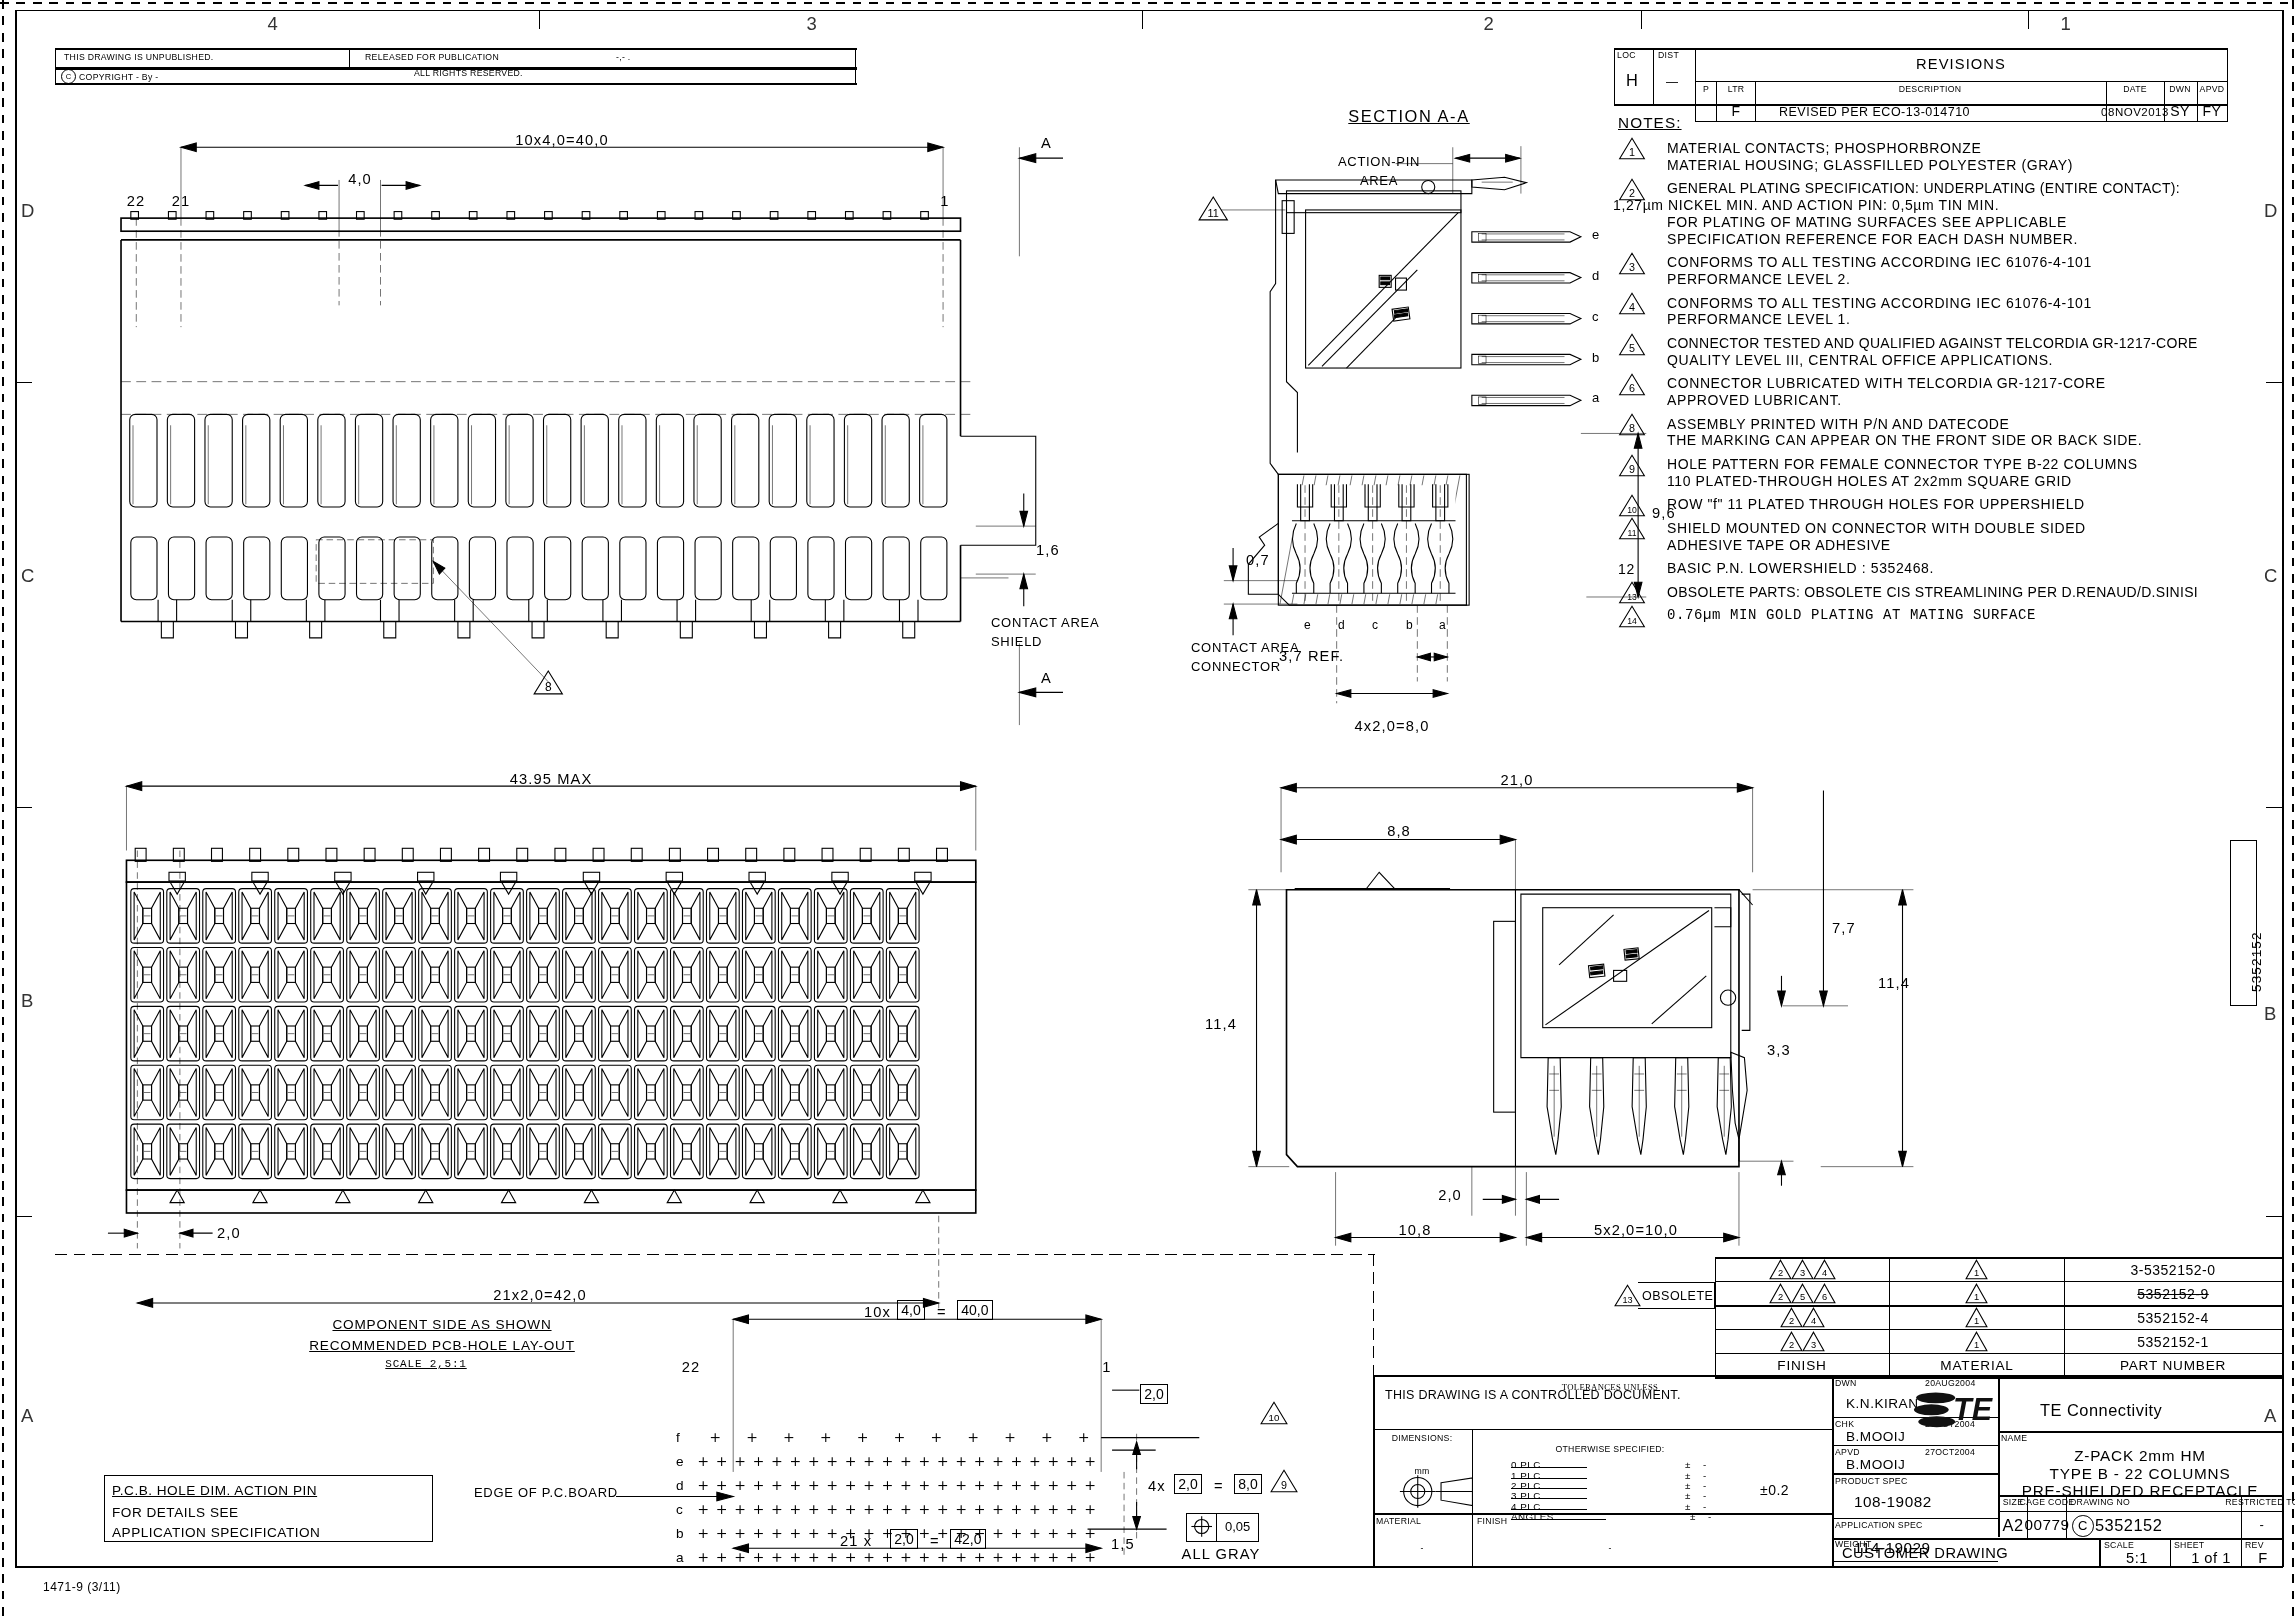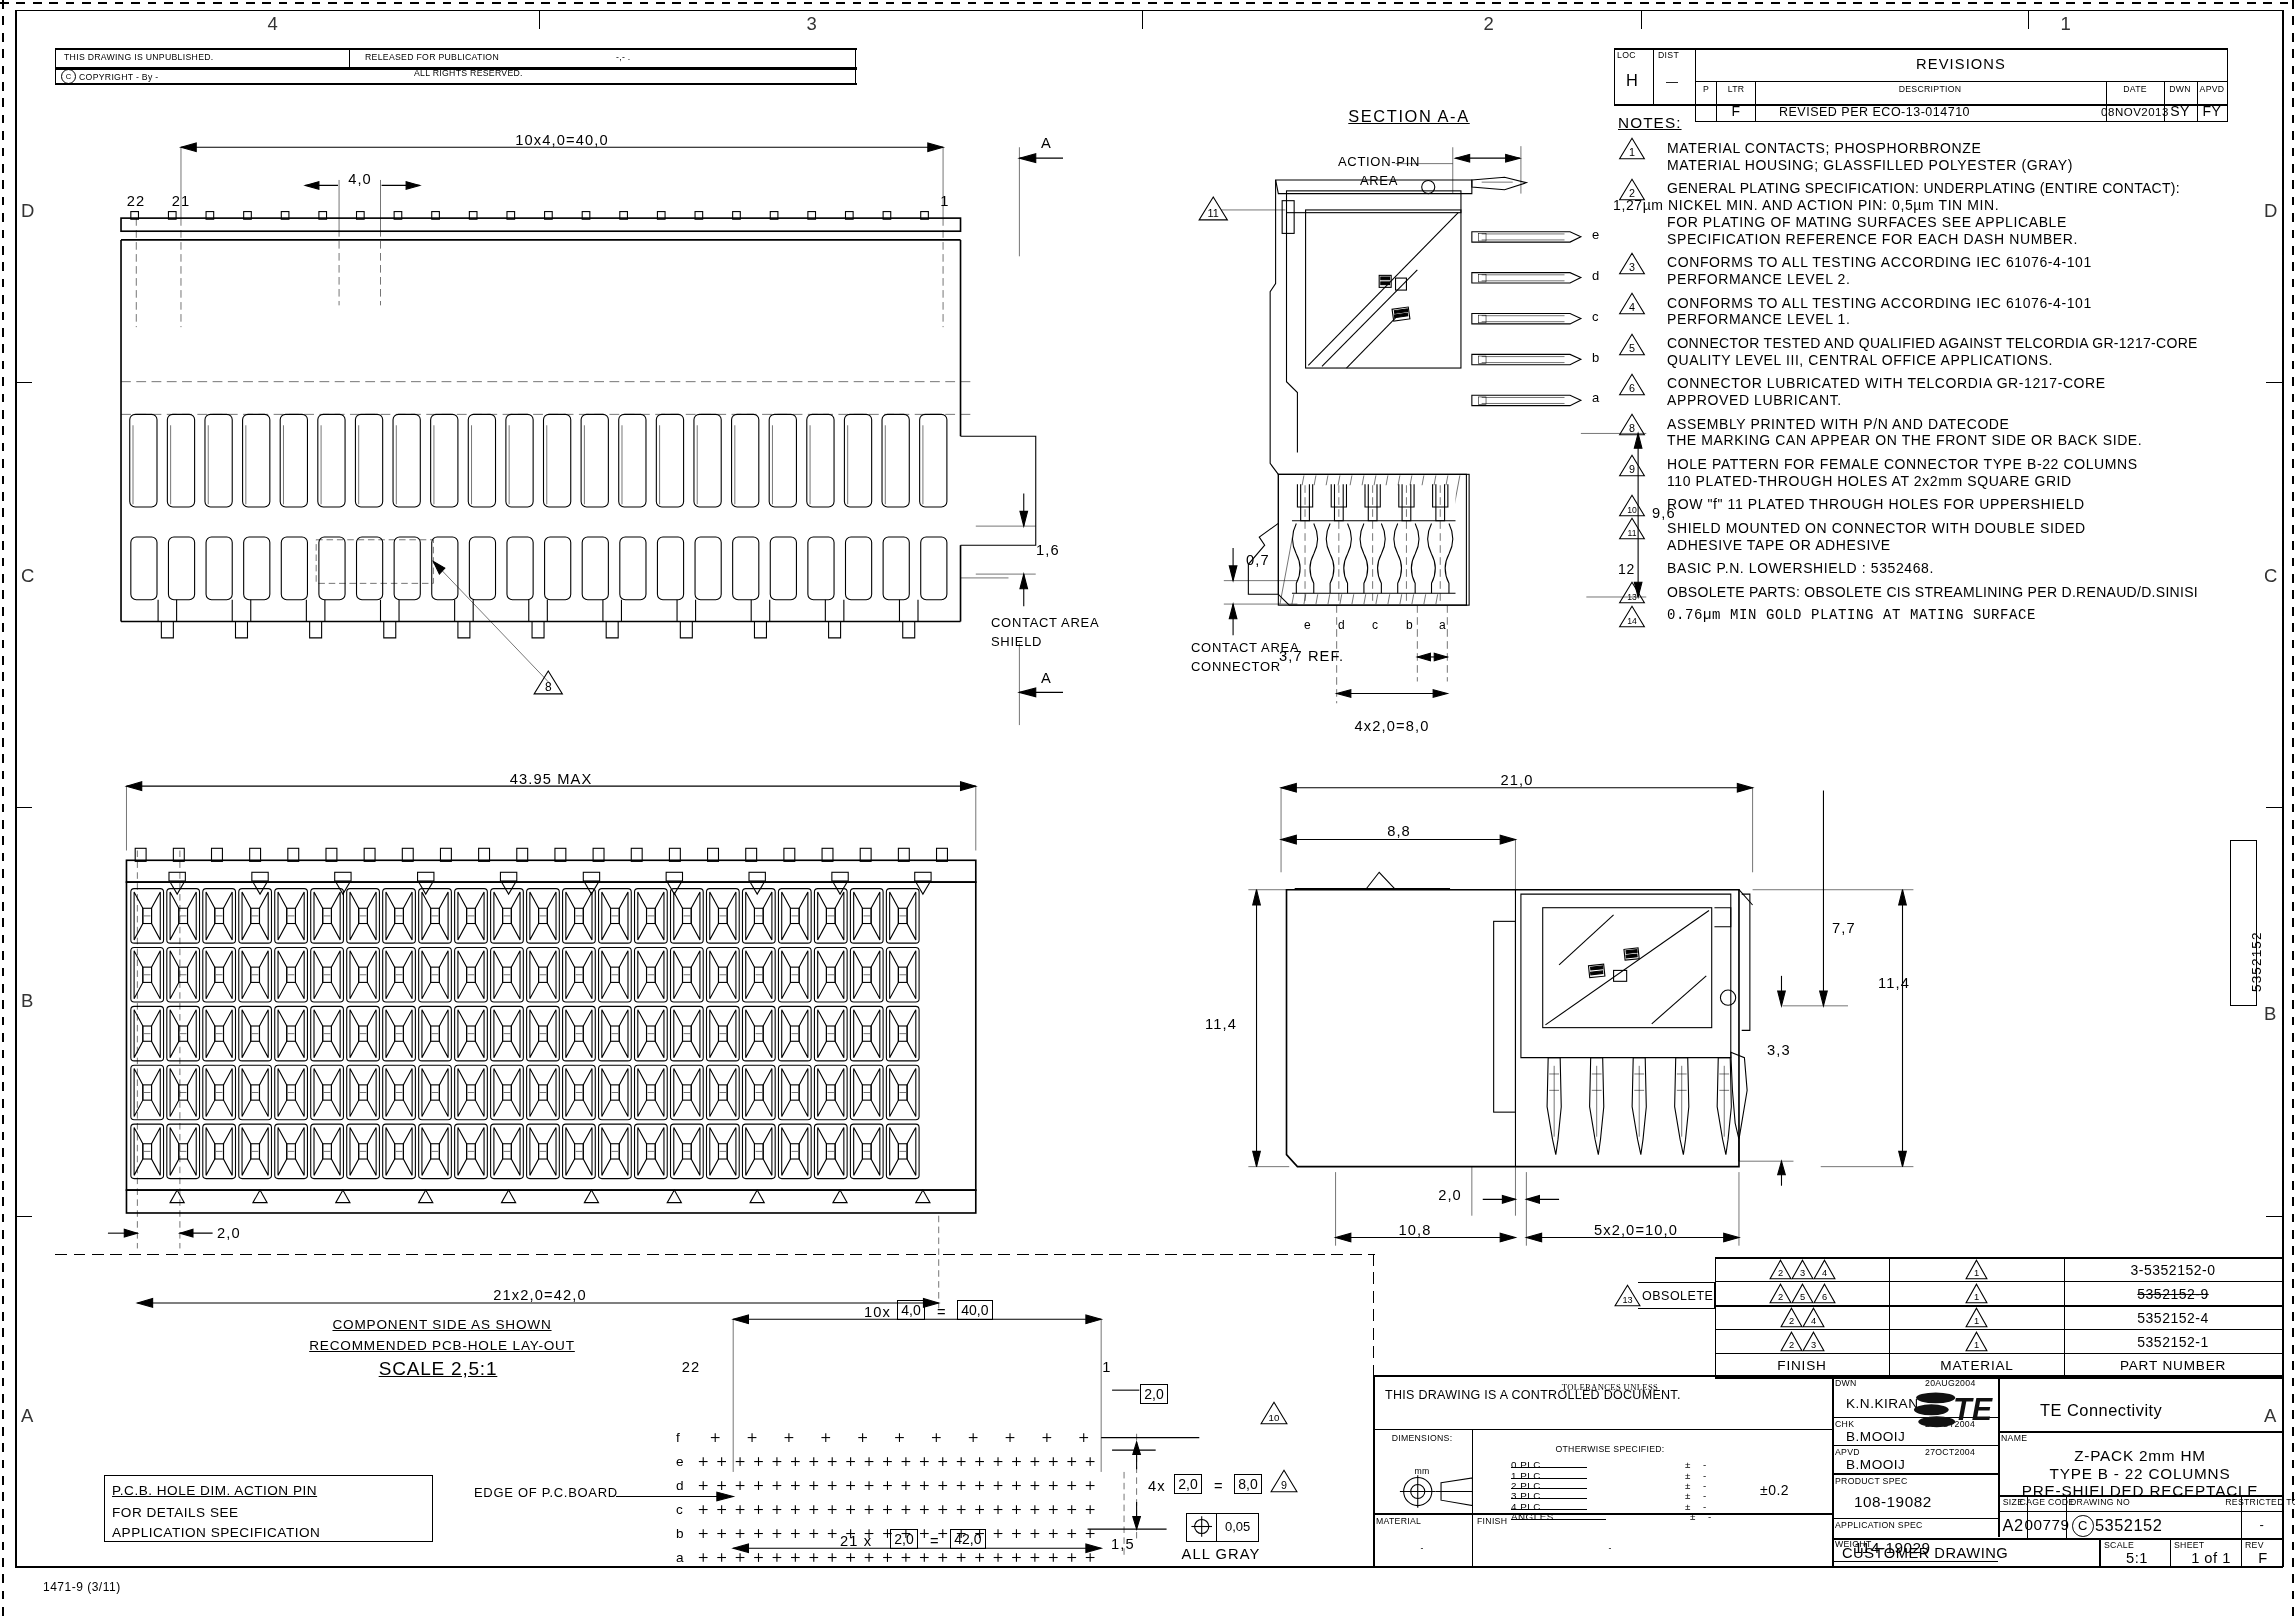--- a/index.html
+++ b/index.html
@@ -1305,21 +1305,21 @@
 <div class="txt dimtxt" style="left:1878px;top:976px;">11,4</div>
 <div class="txt dimtxt ctr" style="left:1450px;top:1188px;">2,0</div>
 <div class="txt dimtxt ctr" style="left:1415px;top:1223px;">10,8</div>
 <div class="txt dimtxt ctr" style="left:1636px;top:1223px;">5x2,0=10,0</div>
 
 <div class="ln h1 abs" style="left:55px;top:1254px;width:1320px;border-top:0;background:repeating-linear-gradient(to right,#000 0 12px,transparent 12px 18.5px);height:1.1px;"></div>
 <div class="ln v1 abs" style="left:1373px;top:1254px;height:314px;background:repeating-linear-gradient(to bottom,#000 0 12px,transparent 12px 18.5px);width:1.1px;"></div>
 
 <div class="txt u ctr" style="left:442px;top:1318px;font-size:13.6px;letter-spacing:0.8px;">COMPONENT SIDE AS SHOWN</div>
 <div class="txt u ctr" style="left:442px;top:1339px;font-size:13.6px;letter-spacing:0.8px;">RECOMMENDED PCB-HOLE LAY-OUT</div>
-<div class="txt u ctr" style="left:438px;top:1359px;font-size:19px;letter-spacing:0.8px;">SCALE  2,5:1</div>
+<div class="txt u ctr" style="left:426px;top:1359px;font-size:11px;letter-spacing:0.8px;font-family:Liberation Mono, monospace;">SCALE  2,5:1</div>
 
 <div class="abs" style="left:104px;top:1475px;width:327px;height:65px;border:1.6px solid #000;"></div>
 <div class="txt u" style="left:112px;top:1484px;font-size:13.6px;letter-spacing:0.5px;">P.C.B. HOLE DIM. ACTION PIN</div>
 <div class="txt" style="left:112px;top:1506px;font-size:13.6px;letter-spacing:0.5px;">FOR DETAILS SEE</div>
 <div class="txt" style="left:112px;top:1526px;font-size:13.6px;letter-spacing:0.5px;">APPLICATION SPECIFICATION</div>
 
 <svg style="left:0;top:0;width:2295px;height:1623px;pointer-events:none;" viewBox="0 0 4210 2977" width="2295" height="1623">
   <g stroke="#000" fill="none" stroke-width="2">
 
     <line x1="1345" y1="2420" x2="2020" y2="2420"></line>

